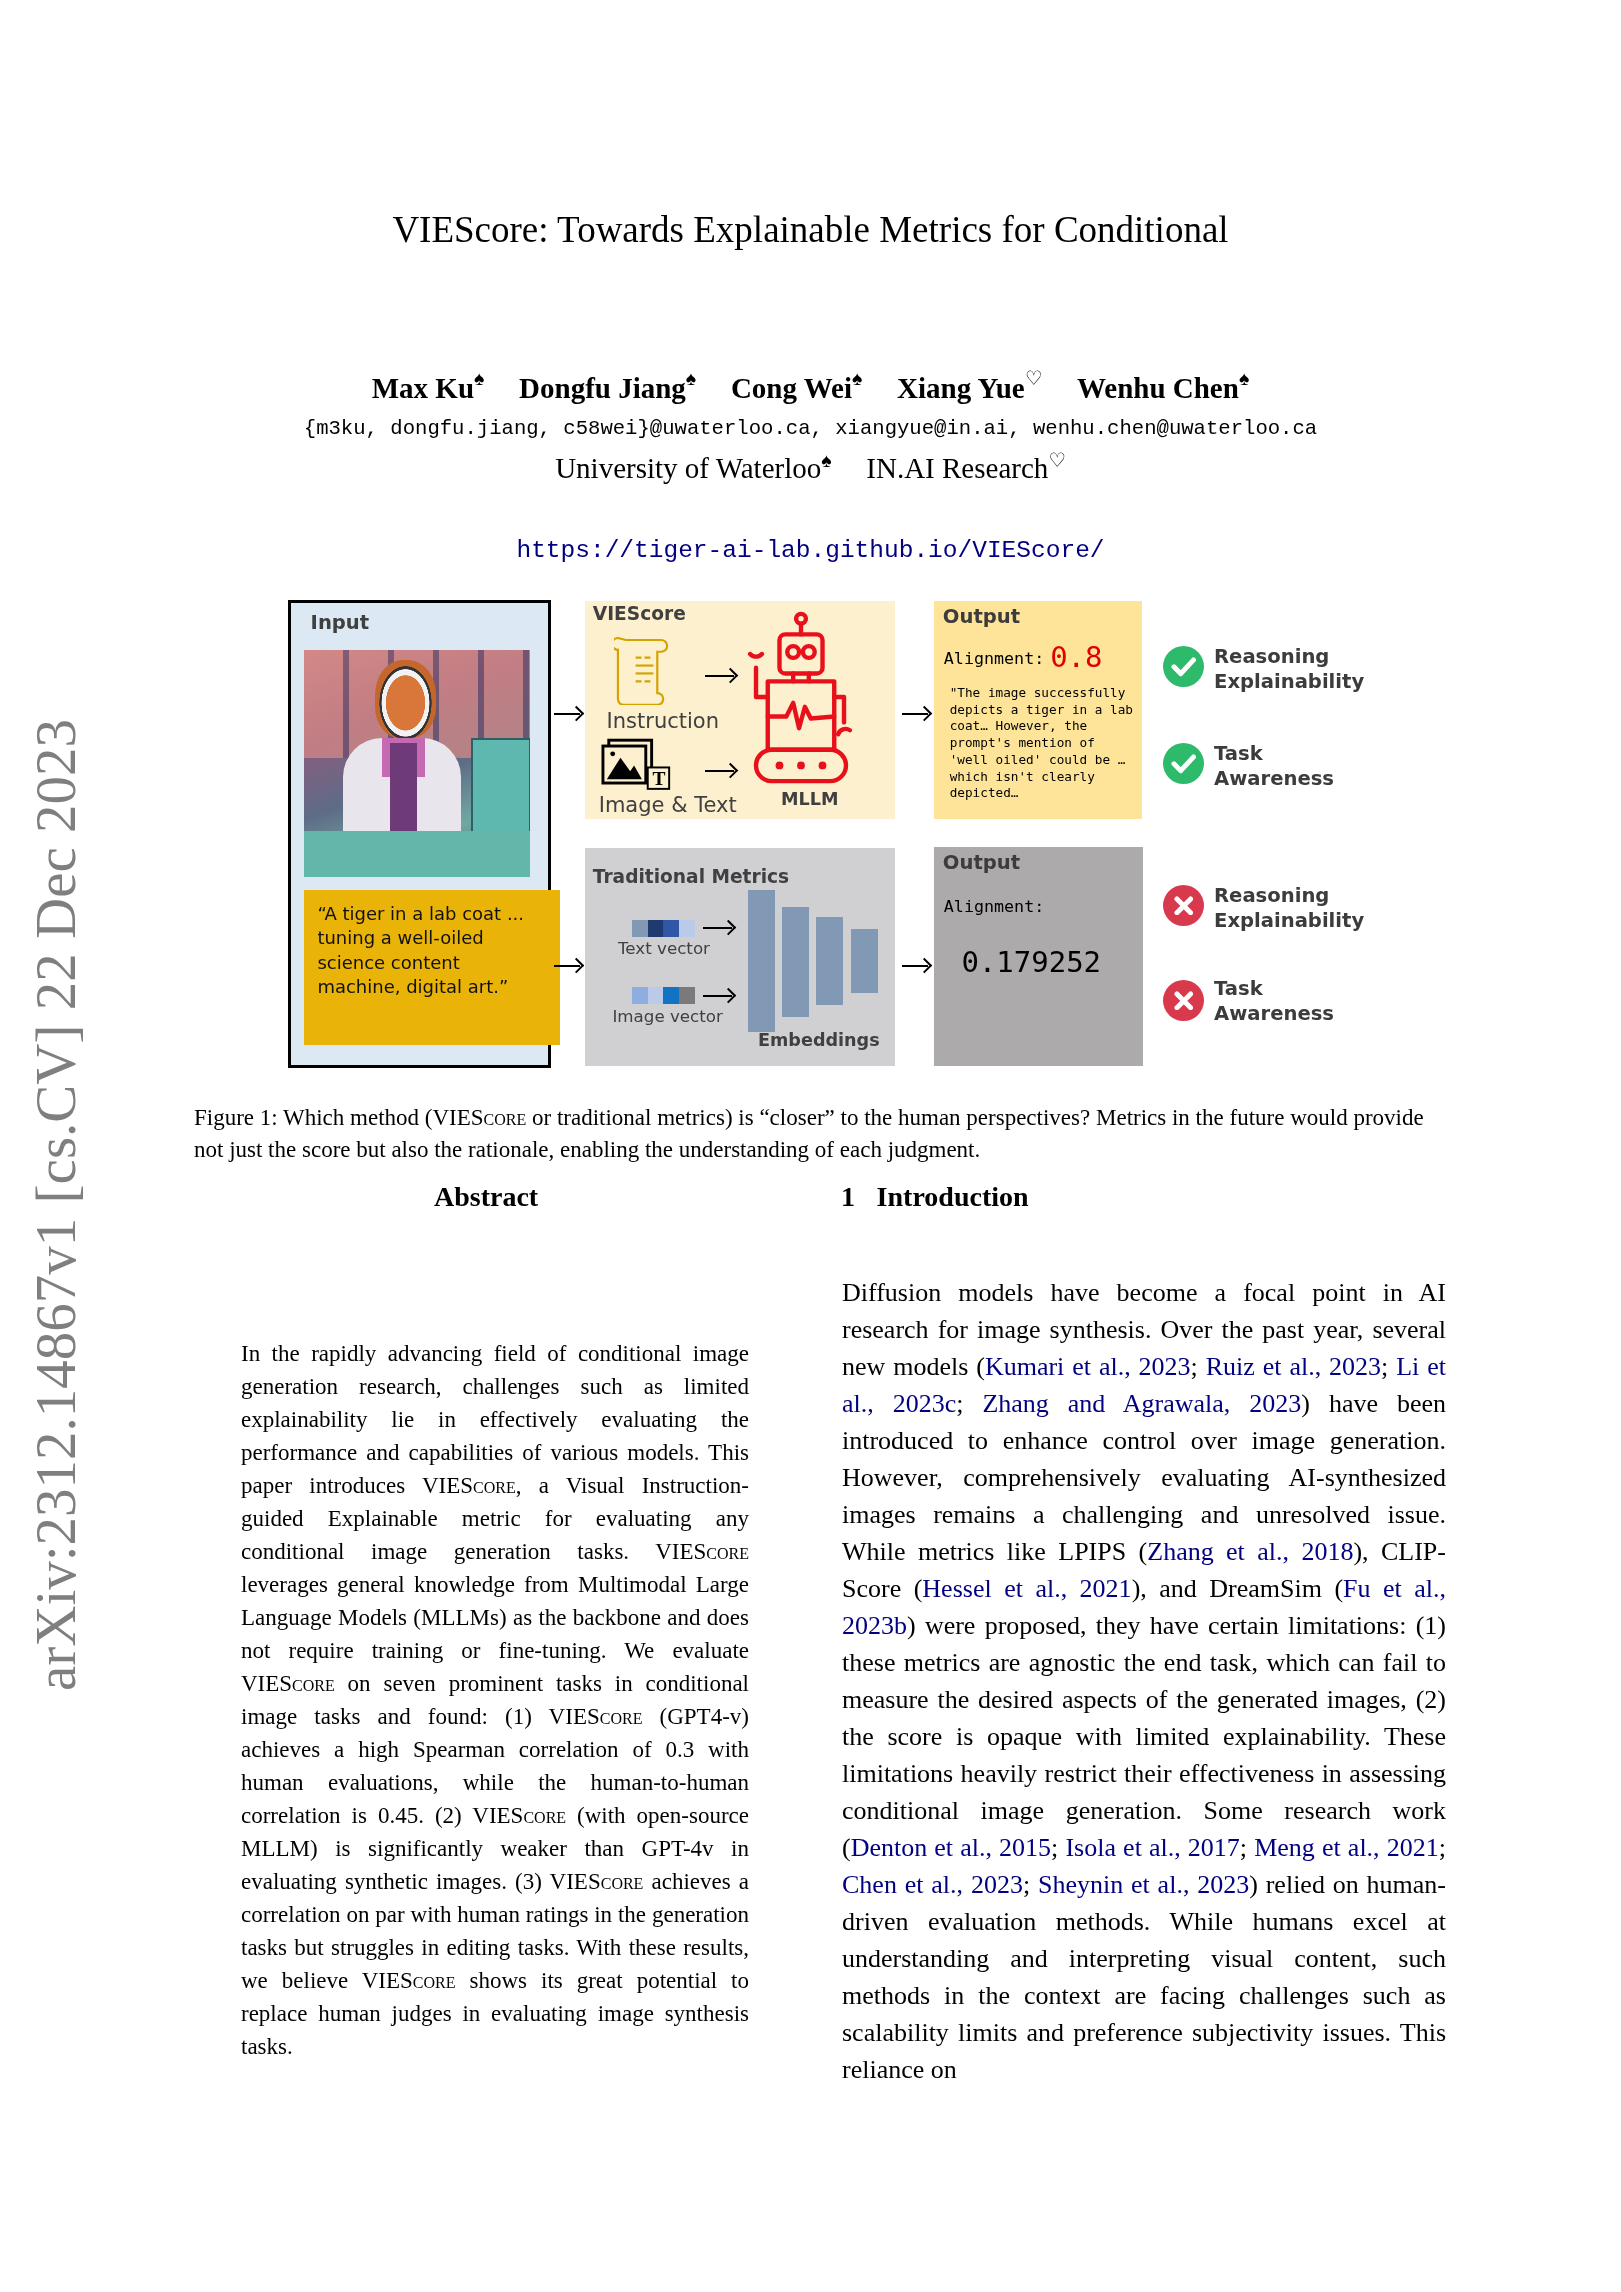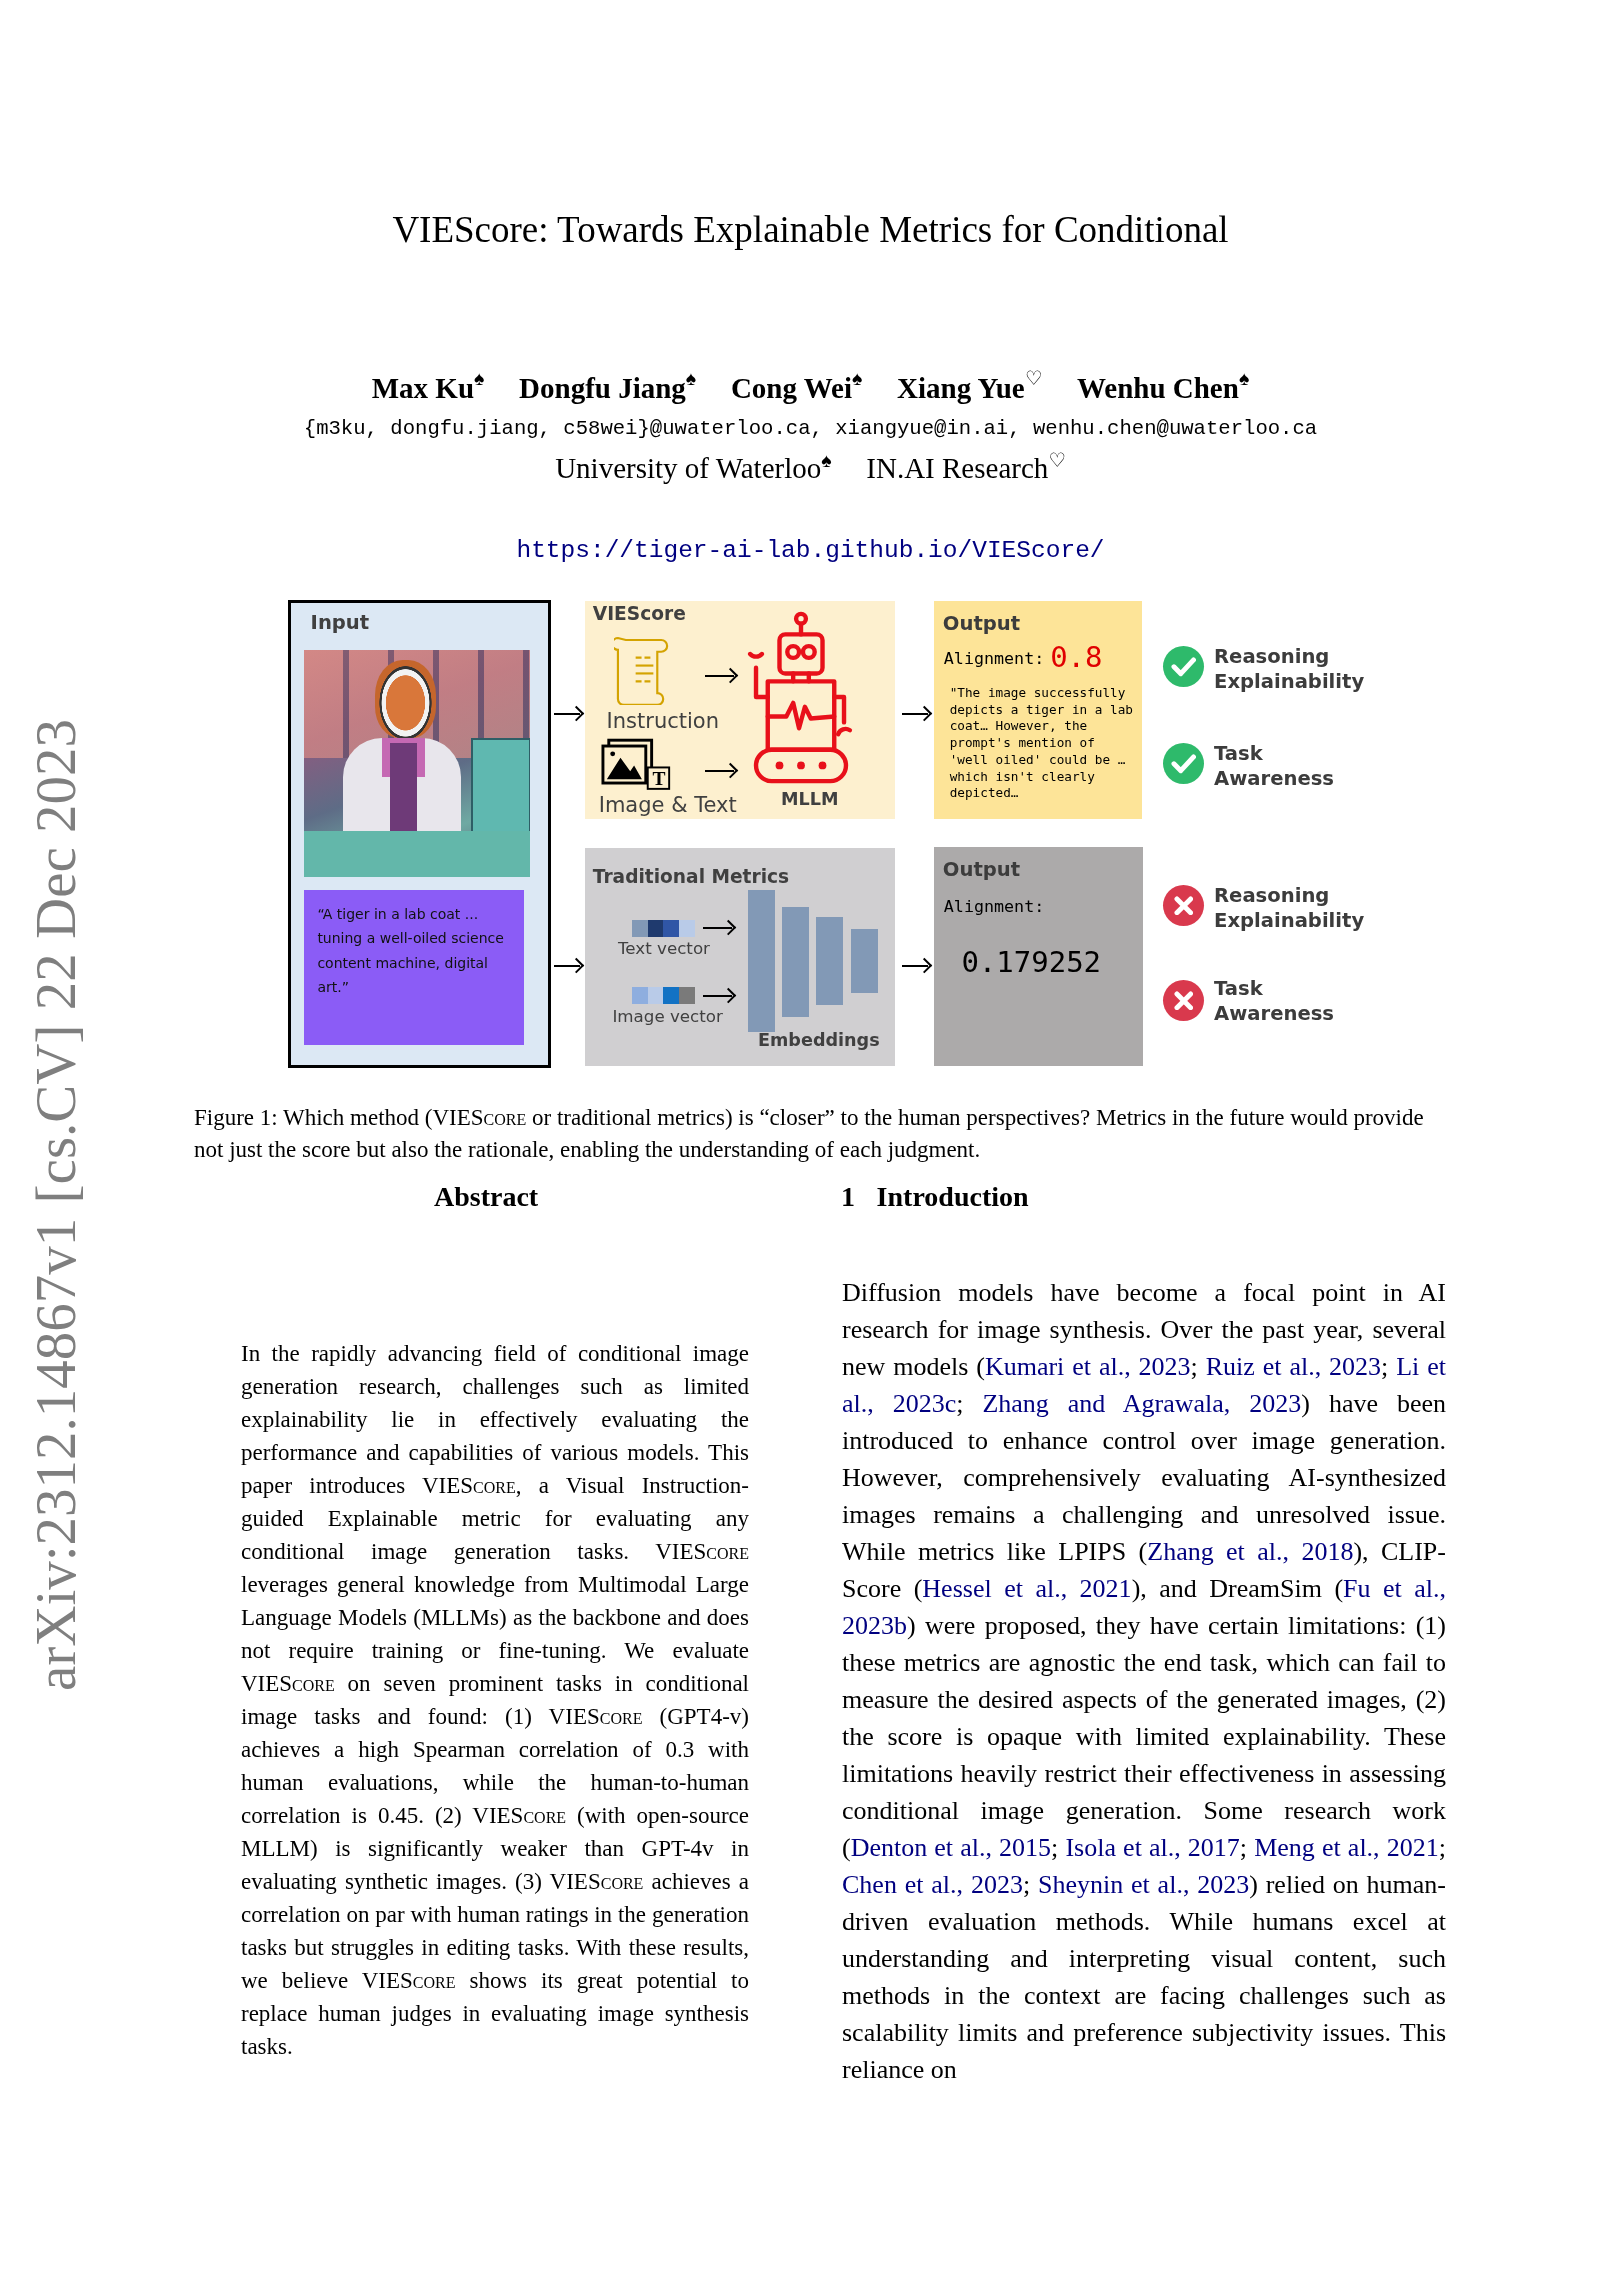--- a/index.html
+++ b/index.html
@@ -42,34 +42,34 @@
     background: repeating-linear-gradient(90deg, #d88c86 0 39px, #6a4f69 39px 45px); opacity: .7; }
   .tiger-img .coat { position: absolute; left: 39px; top: 88px; width: 118px; height: 139px;
     background: #e8e6ec; border-radius: 39px 39px 0 0; }
   .tiger-img .tie { position: absolute; left: 86px; top: 93px; width: 27.4px; height: 127px; background: #6e3a78; }
   .tiger-img .shirt { position: absolute; left: 78px; top: 88px; width: 43px; height: 39px; background: #c569b3; }
   .tiger-img .head { position: absolute; left: 71px; top: 9.8px; width: 61px; height: 78px;
     background: radial-gradient(ellipse at 50% 55%, #d9773a 0 45%, #f2f2f2 46% 55%, #333 56% 60%, #c5662c 61%);
     border-radius: 45% 45% 40% 40%; }
   .tiger-img .desk { position: absolute; left: 0; top: 181px; width: 226px; height: 46px; background: #63b7aa; }
   .tiger-img .machine { position: absolute; left: 167px; top: 88px; width: 60px; height: 98px; background: #5fb8b0; border: 2.9px solid #2e5e66; }
-  .quote-box { position: absolute; left: 12.7px; top: 287px; width: 220px; height: 155px;
-    background: #8b5cf6; padding: 11.8px 13.7px; font-size: 14px; line-height: 24.5px; color: #111; }
+  .quote-box { position: absolute; left: 12.7px; top: 287px; width: 256px; height: 155px;
+    background: #eab308; padding: 11.8px 13.7px; font-size: 18px; line-height: 24.5px; color: #111; }
 
   .arrow { position: absolute; height: 2px; background: #000; }
   .arrow::after { content: ""; position: absolute; right: -2px; top: -4.9px; width: 8.8px; height: 8.8px;
     border-top: 2px solid #000; border-right: 2px solid #000; transform: rotate(45deg); }
 
   .box-vie { position: absolute; left: 585px; top: 601px; width: 310px; height: 218px; background: #fdf0cf; }
   .box-vie .label { position: absolute; left: 7.8px; top: 2px; font-size: 18.6px; font-weight: bold; color: #404040; }
   .box-vie .cap { position: absolute; font-size: 21px; color: #404040; }
   .box-vie .mllm { position: absolute; left: 196px; top: 188px; font-size: 17.6px; font-weight: bold; color: #404040; }
 
   .box-out1 { position: absolute; left: 934px; top: 601px; width: 208px; height: 218px; background: #fde498; }
-  .box-out1 .label, .box-out2 .label { position: absolute; left: 8.8px; top: 11px; font-size: 19.6px; font-weight: bold; color: #3c3c3c; }
+  .box-out1 .label, .box-out2 .label { position: absolute; left: 8.8px; top: 4px; font-size: 19.6px; font-weight: bold; color: #3c3c3c; }
   .align-line { position: absolute; left: 9.8px; top: 39px; font-family: "DejaVu Sans Mono", "Liberation Mono", monospace; font-size: 16.7px; color: #000; }
   .score-red { font-size: 29px; color: #e00000; margin-left: 5.9px; vertical-align: -2.9px; }
   .rationale { position: absolute; left: 15.7px; top: 84px; width: 192px; font-family: "DejaVu Sans Mono", "Liberation Mono", monospace;
     font-size: 12.7px; line-height: 16.7px; color: #000; white-space: pre-line; }
 
   .box-trad { position: absolute; left: 585px; top: 848px; width: 310px; height: 218px; background: #d0cfd1; }
   .box-trad .label { position: absolute; left: 7.8px; top: 2px; font-size: 18.6px; font-weight: bold; color: #404040; margin-top: 16px; }
   .box-trad .cap { position: absolute; font-size: 16.7px; color: #404040; }
   .box-trad .emb { position: absolute; left: 173px; top: 182px; font-size: 17.6px; font-weight: bold; color: #404040; }
   .vec { position: absolute; display: flex; height: 16.7px; }

